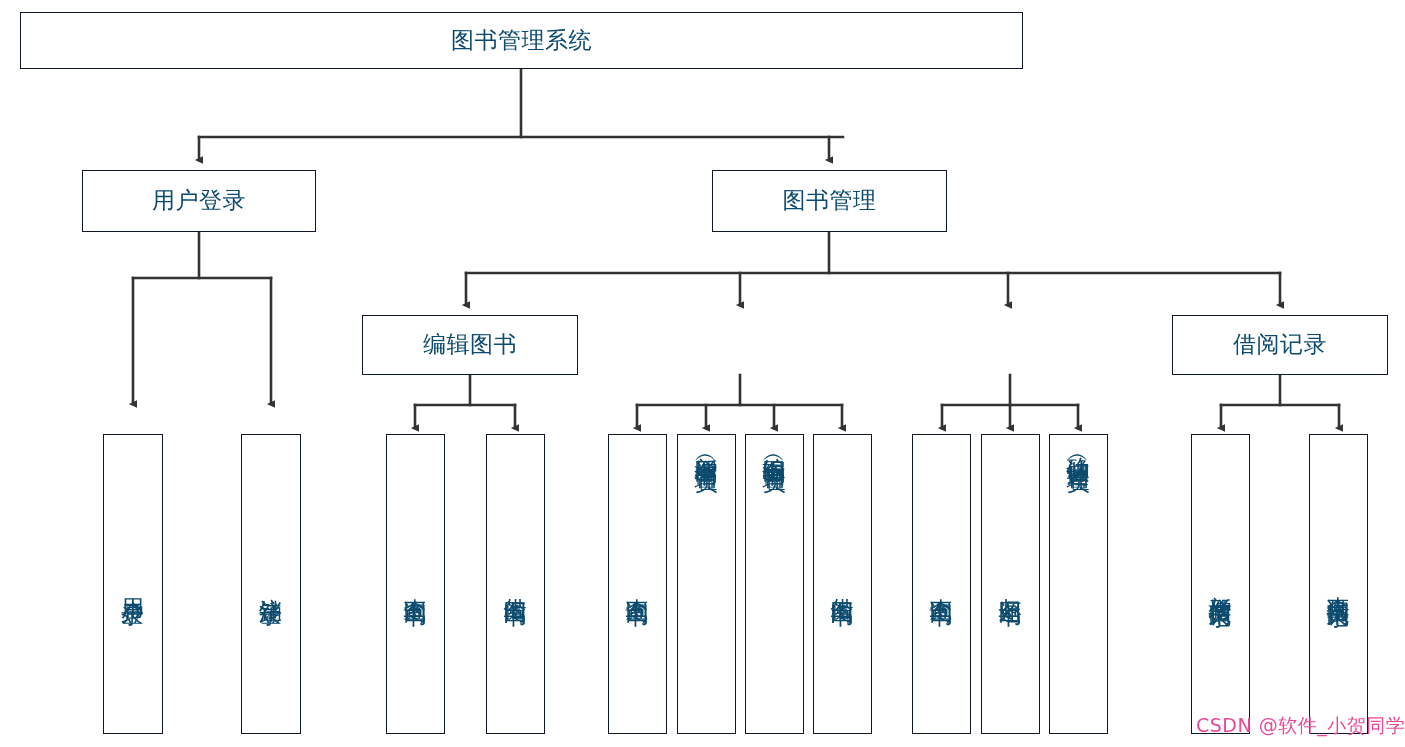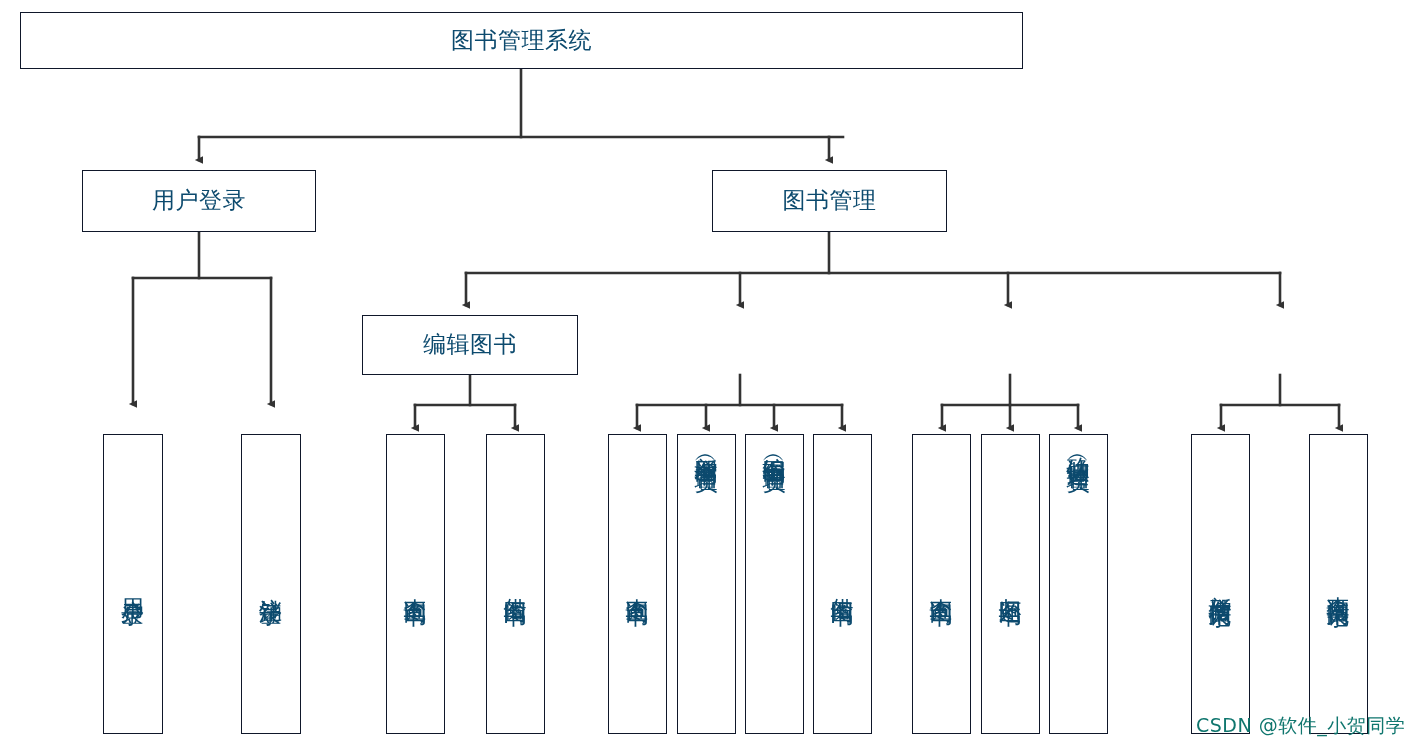--- a/index.html
+++ b/index.html
@@ -79,21 +79,21 @@
     justify-content: center;
     width: 100%;
   }
   .node.v.top .vwrap {
     align-items: flex-start;
     padding-top: 4px;
   }
   .watermark {
     position: absolute;
     font-size: 19px;
-    color: #0f766e;
+    color: #ec4899;
     white-space: nowrap;
     letter-spacing: 0.5px;
   }
 </style>
 </head>
 <body>
 
 <div id="diagram-root">
 
   <svg id="edge-layer" viewBox="0 0 1405 747" width="1405" height="747">
@@ -153,20 +153,23 @@
   <div class="node h" style="left:82px; top:170px; width:234px; height:62px;">
     <span class="node-label">用户登录</span>
   </div>
   <div class="node h" style="left:712px; top:170px; width:235px; height:62px;">
     <span class="node-label">图书管理</span>
   </div>
 
   <div class="node h" style="left:362px; top:315px; width:216px; height:60px;">
     <span class="node-label">编辑图书</span>
   </div>
+  <div class="node h" style="left:1172px; top:315px; width:216px; height:60px;">
+    <span class="node-label">借阅记录</span>
+  </div>
 
   <div class="node v center" style="left:103px; top:434px; width:60px; height:300px;">
     <span class="vwrap">
       <span class="node-label">用户登录</span>
     </span>
   </div>
   <div class="node v center" style="left:241px; top:434px; width:60px; height:300px;">
     <span class="vwrap">
       <span class="node-label">注销登录</span>
     </span>

